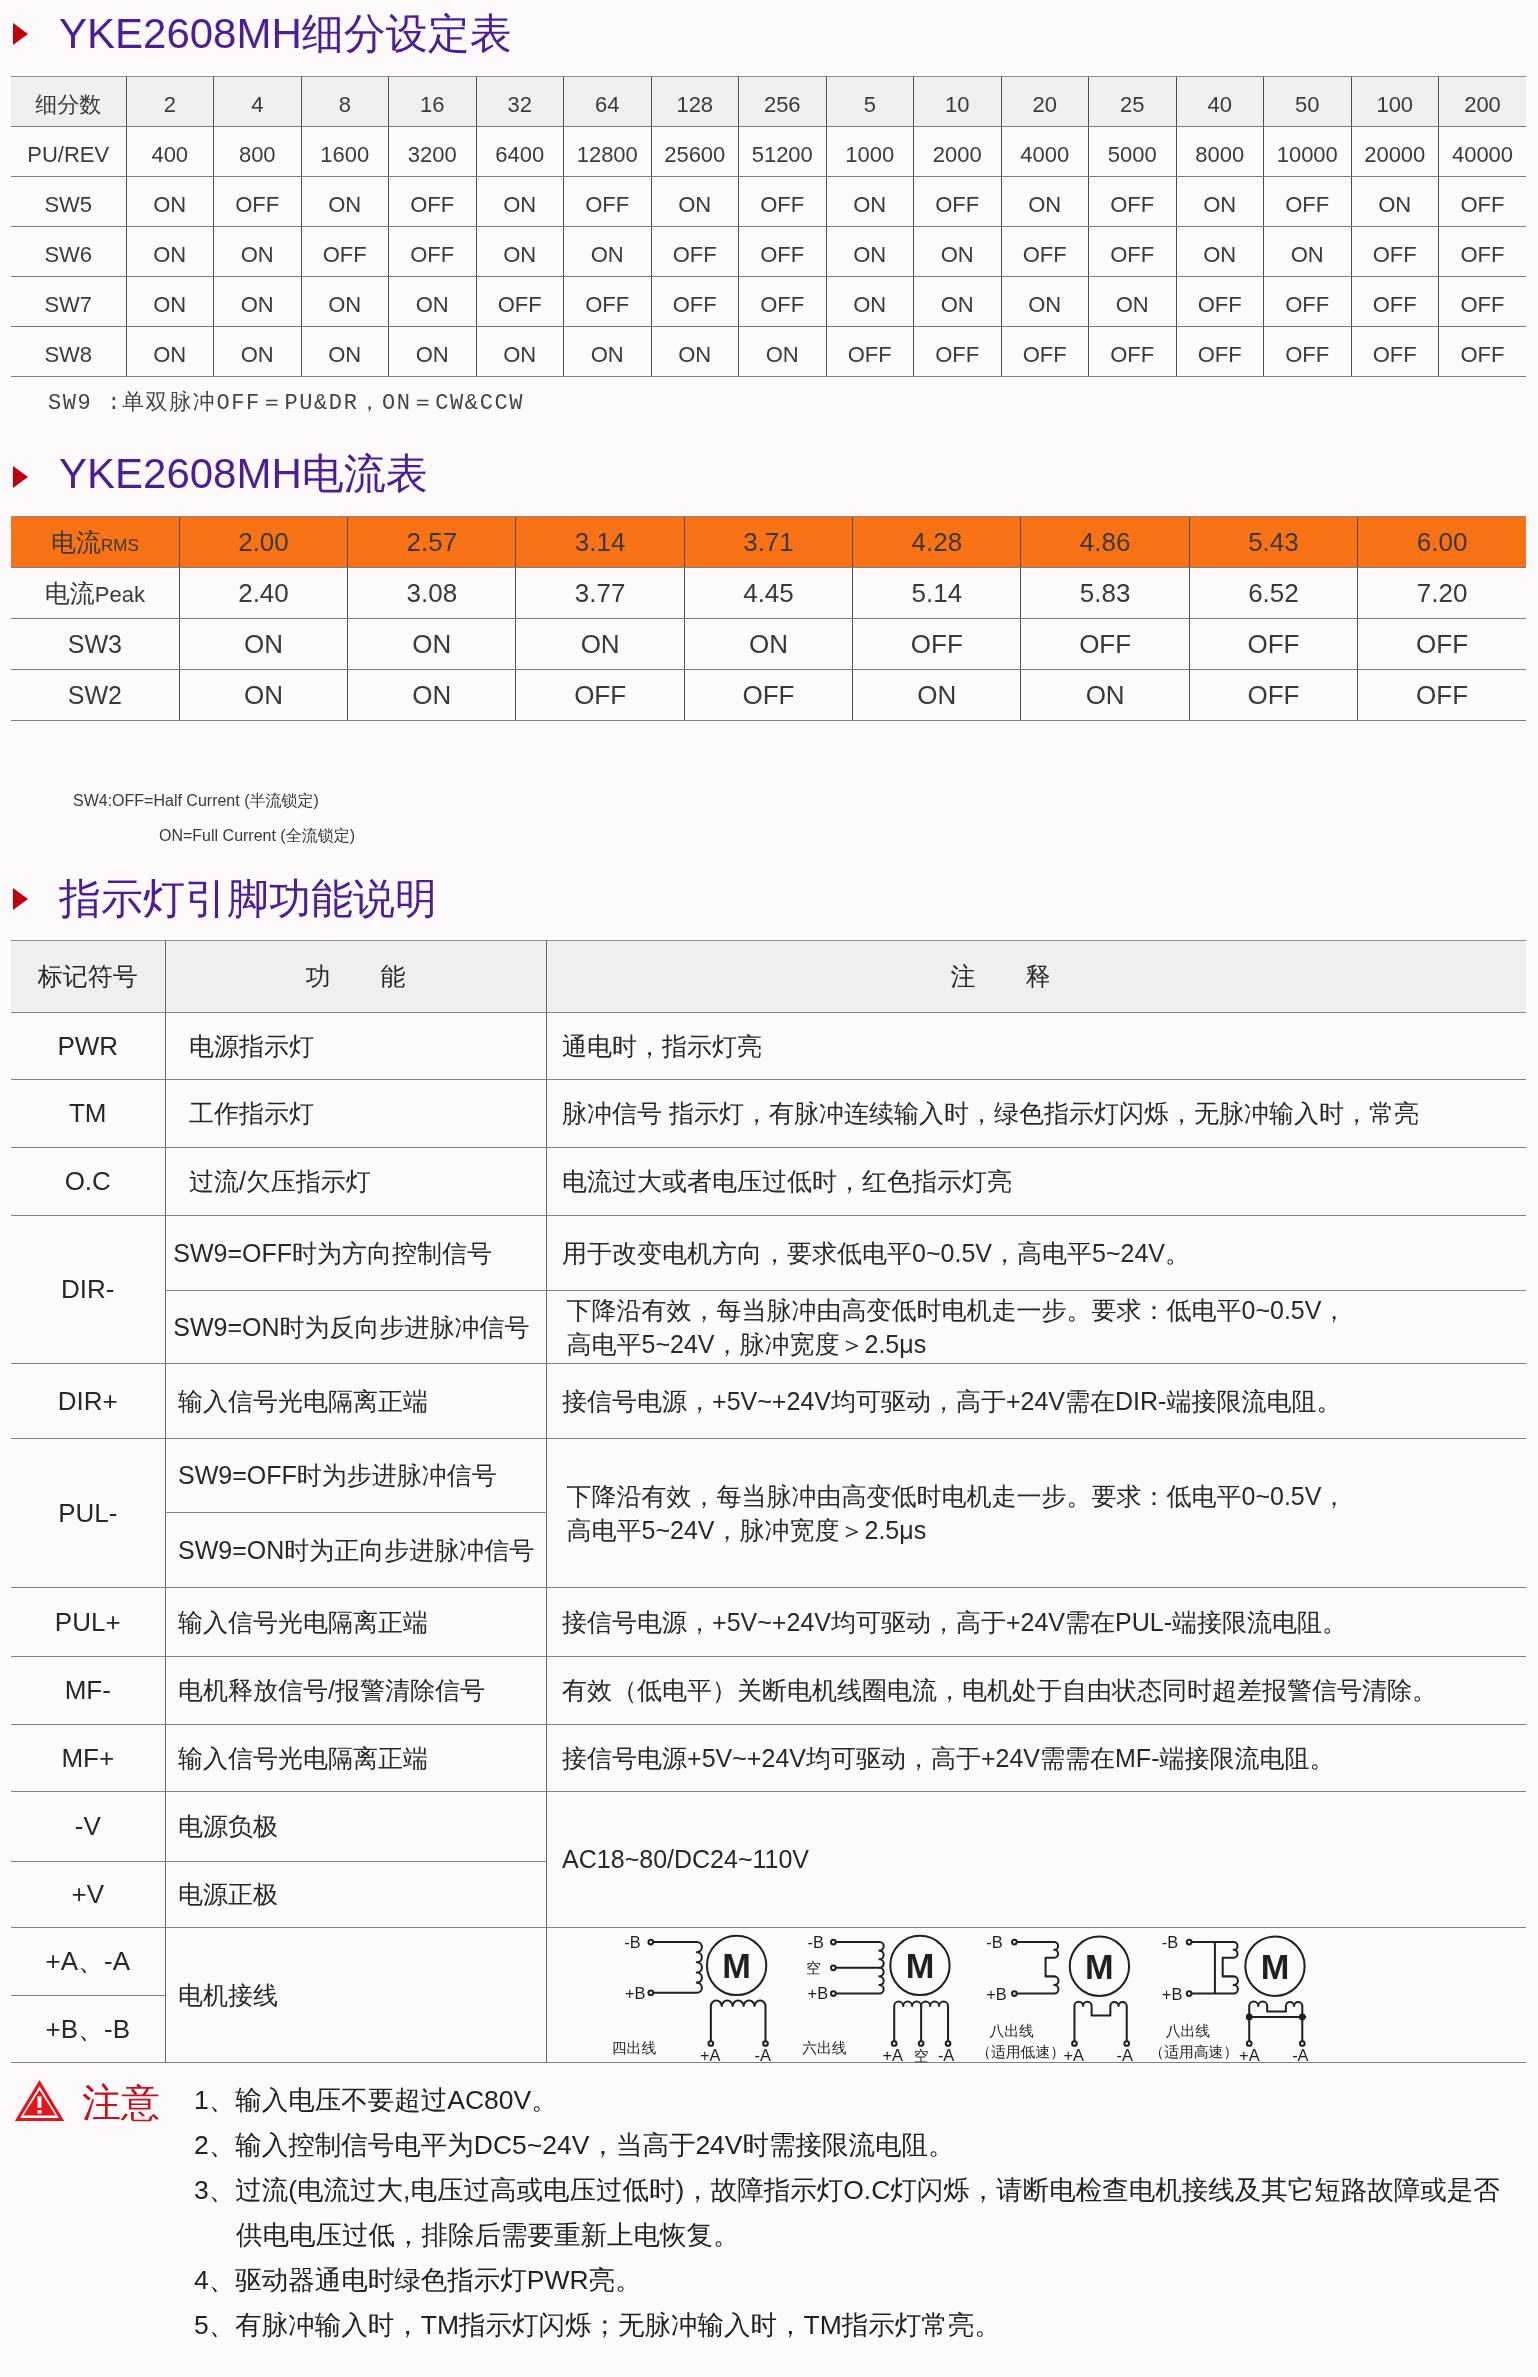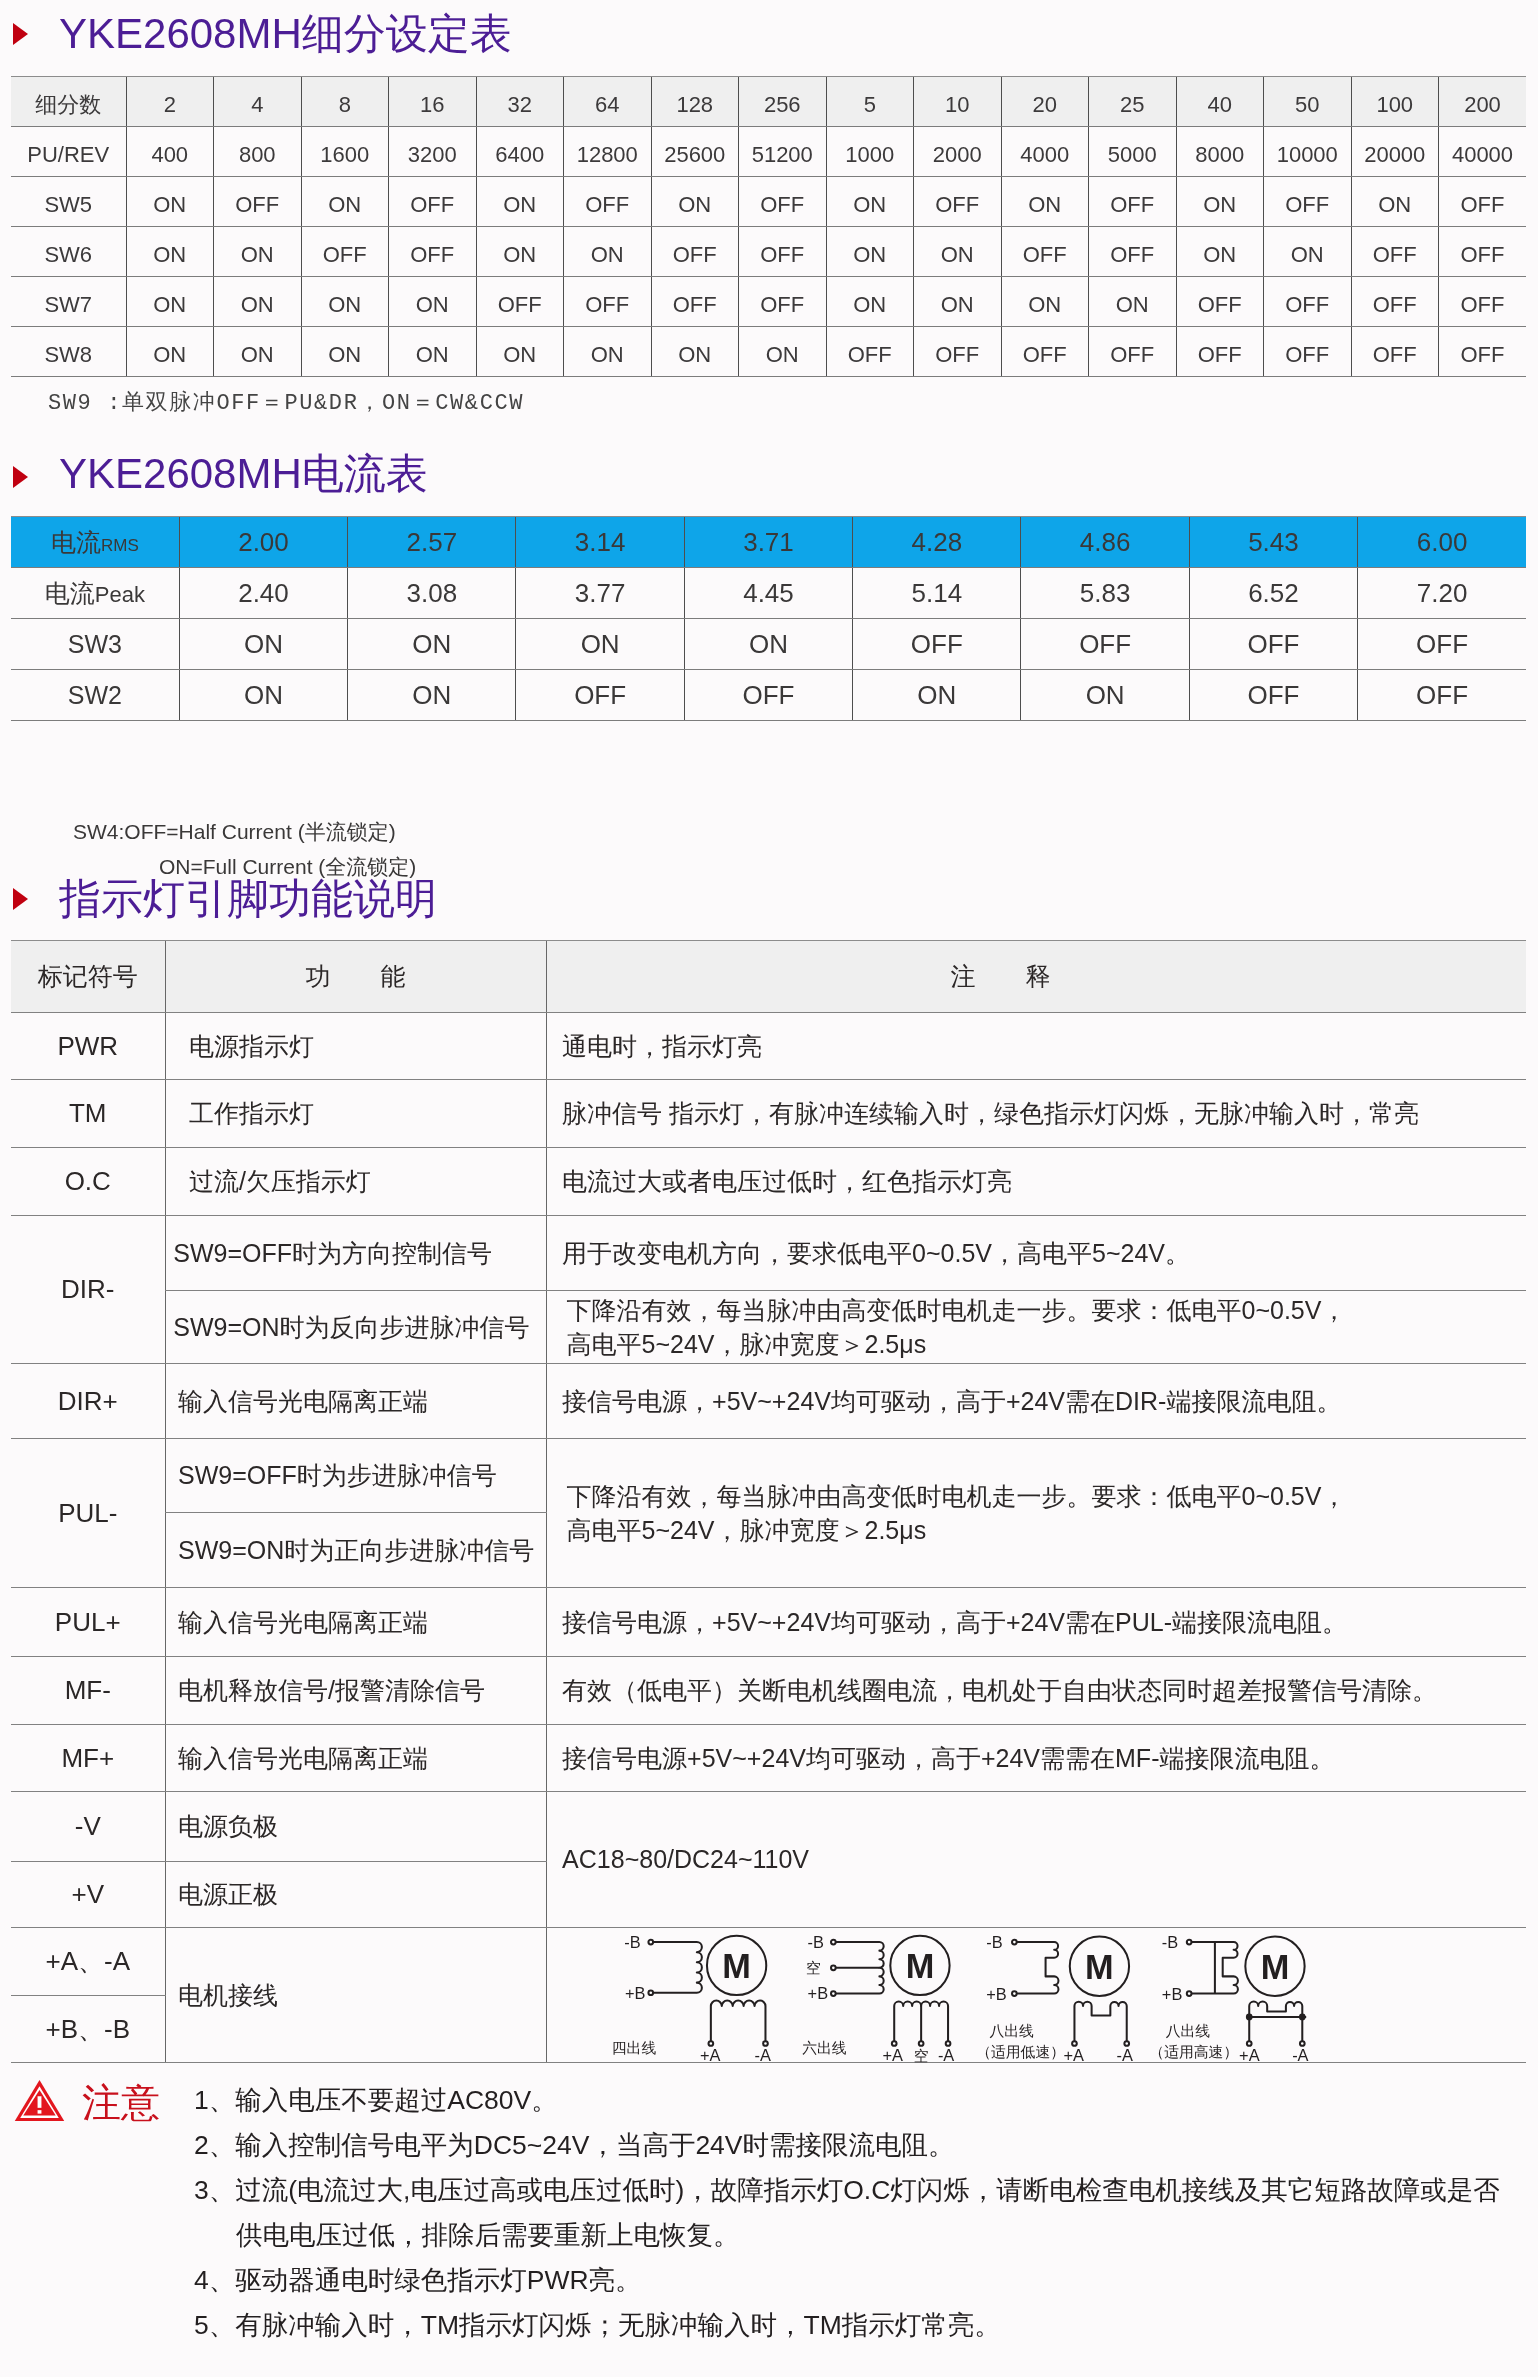--- a/index.html
+++ b/index.html
@@ -31,25 +31,25 @@
 
   .sw9-note { left:48px; top:391px; font-family:"Liberation Mono", "DejaVu Sans Mono", monospace;
               font-size:22px; line-height:26.5px; letter-spacing:1.6px; color:#444; white-space:nowrap; }
 
   
   .t2 { top:516px; font-size:26px; color:#3a3838; }
   .t2 tr { height:51px; }
   .t2 td { text-align:center; vertical-align:middle; padding:1.6px 0 0 0;
            border-bottom:1.6px solid #7c7c7c; border-left:1.2px solid #4e4e4e; }
   .t2 td.first { border-left:none; font-size:25px; }
-  .t2 tr.hdr td { background:#0ea5e9; border-top:1.6px solid #8c8c8c; }
+  .t2 tr.hdr td { background:#f97316; border-top:1.6px solid #8c8c8c; }
   .sub-rms { font-size:17px; }
   .sub-peak { font-size:22px; }
 
-  .sw4 { font-size:21px; line-height:26.5px; color:#3a3838; white-space:pre;margin-top:31px; }
+  .sw4 { font-size:16px; line-height:26.5px; color:#3a3838; white-space:pre; }
 
   
   .t3 { top:940px; color:#2b2727; }
   .t3 td, .t3 th { border-bottom:1.6px solid #818181; border-left:0.8px solid #676767; vertical-align:middle; padding:0; }
   .t3 .c1 { border-left:none; text-align:center; font-size:26px; }
   .t3 .c2 { text-align:left; font-size:25px; padding-left:12.5px; }
   .t3 .c2.wide { padding-left:23.4px; }
   .t3 .c2.tight { padding-left:7.8px; }
   .t3 .c3 { text-align:left; font-size:25px; padding-left:15.6px; }
   .t3 .c3.multi { padding-left:20px; }

